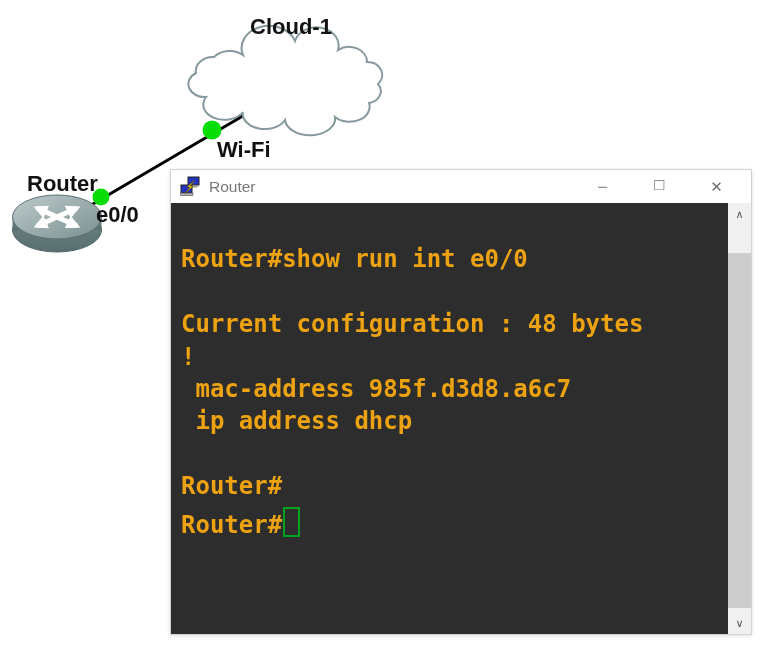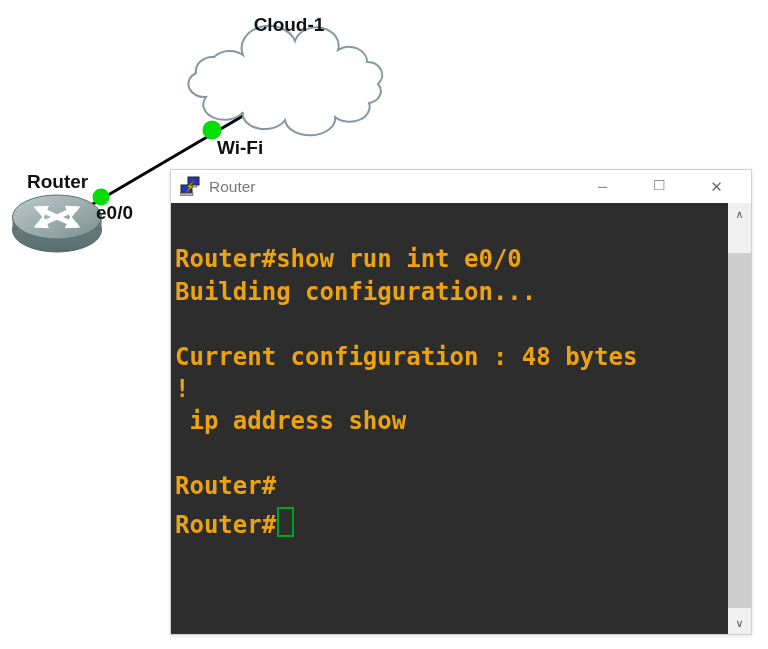--- a/index.html
+++ b/index.html
@@ -1,21 +1,21 @@
 <!DOCTYPE html>
 <html><head>
 <meta charset="utf-8">
 <style>
   html,body{margin:0;padding:0;background:#ffffff;}
   .stage{position:relative;width:768px;height:649px;background:#ffffff;overflow:hidden;
          font-family:"Liberation Sans",sans-serif;}
 
   
   .topo-svg{position:absolute;left:0;top:0;}
-  .node-label{position:absolute;font-weight:bold;color:#111;font-size:19px;
+  .node-label{position:absolute;font-weight:bold;color:#111;font-size:22px;
               font-family:"Liberation Sans",sans-serif;white-space:nowrap;}
   .lbl-cloud{left:250px;top:14px;width:78px;text-align:center;}
   .lbl-wifi{left:217px;top:137px;}
   .lbl-router{left:27px;top:171px;width:58px;text-align:center;}
   .lbl-port{left:96px;top:202px;}
 
   
   .win{position:absolute;left:170px;top:169px;width:582px;height:466px;
        background:#ffffff;border:1px solid #d2d2d2;box-sizing:border-box;
        box-shadow:0 1px 4px rgba(0,0,0,0.13);}
@@ -26,21 +26,21 @@
   .ctrl{width:57px;height:33px;display:flex;align-items:center;justify-content:center;
         color:#6e6e6e;flex:0 0 auto;cursor:default;user-select:none;}
   .ctrl-min{font-size:13px;}
   .ctrl-max{font-size:17px;margin-top:-2px;}
   .ctrl-close{font-size:15px;}
   .ctrls{display:flex;padding-right:6px;}
 
   .content{display:flex;height:431px;}
   .term{flex:1 1 auto;background:#2d2d2d;color:#eda211;
         font-family:"DejaVu Sans Mono",monospace;font-weight:bold;font-size:24px;
-        padding:8px 0 0 4px;box-sizing:border-box;overflow:hidden;}
+        padding:8px 0 0 10px;box-sizing:border-box;overflow:hidden;}
   .tline{height:32.4px;line-height:32.4px;white-space:pre;}
   .term-cursor{display:inline-block;width:13px;height:26px;border:2px solid #00a31d;
                margin-left:1px;transform:translateY(4px);background:transparent;}
 
   
   .sbar{flex:0 0 23px;display:flex;flex-direction:column;background:#f0f0f0;}
   .sb-btn{height:22px;display:flex;align-items:center;justify-content:center;
           font-size:11px;color:#555;background:#f0f0f0;user-select:none;}
   .sb-track{flex:1 1 auto;position:relative;background:#f0f0f0;}
   .sb-thumb{position:absolute;left:0;top:28px;width:23px;height:355px;background:#cdcdcd;}
@@ -118,25 +118,25 @@
         <span class="ctrl ctrl-max">□</span>
         <span class="ctrl ctrl-close">✕</span>
       </div>
     </div>
 
     <div class="content">
 
       <div class="term">
         <div class="tline"></div>
         <div class="tline">Router#show run int e0/0</div>
-        <div class="tline">Building configuration...</div>
         <div class="tline"></div>
         <div class="tline">Current configuration : 48 bytes</div>
         <div class="tline">!</div>
-        <div class="tline"> ip address show</div>
+        <div class="tline"> mac-address 985f.d3d8.a6c7</div>
+        <div class="tline"> ip address dhcp</div>
         <div class="tline"></div>
         <div class="tline">Router#</div>
         <div class="tline"><span>Router#</span><span class="term-cursor"></span></div>
       </div>
 
       <div class="sbar">
         <div class="sb-btn">∧</div>
         <div class="sb-track">
           <div class="sb-thumb"></div>
         </div>

